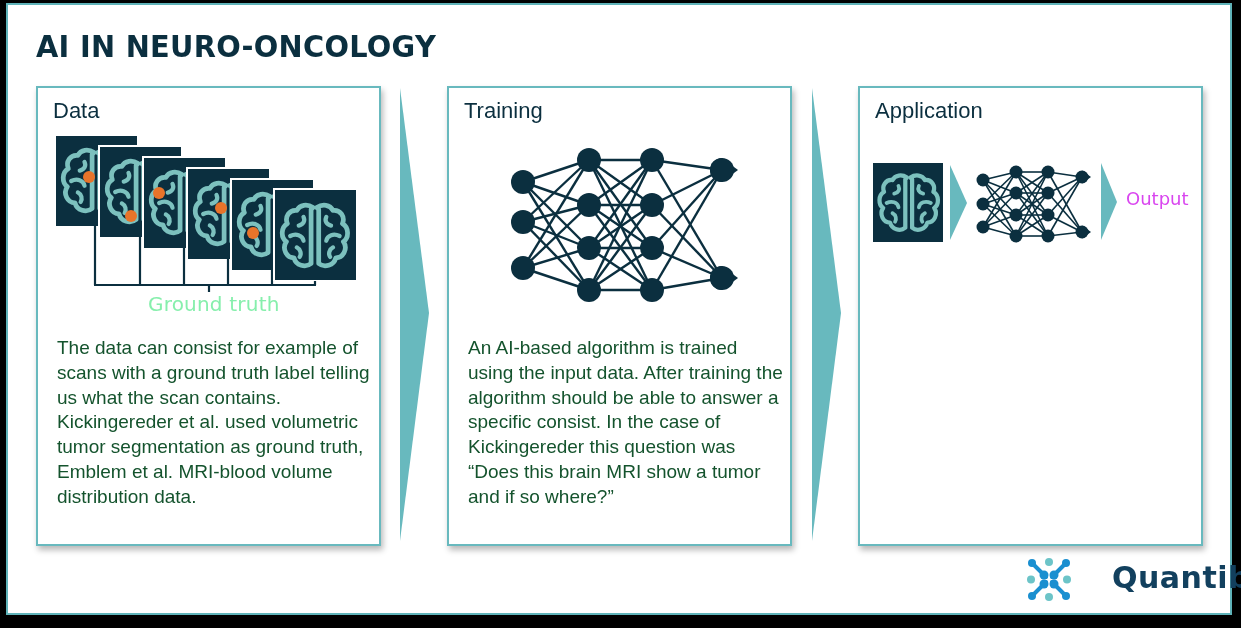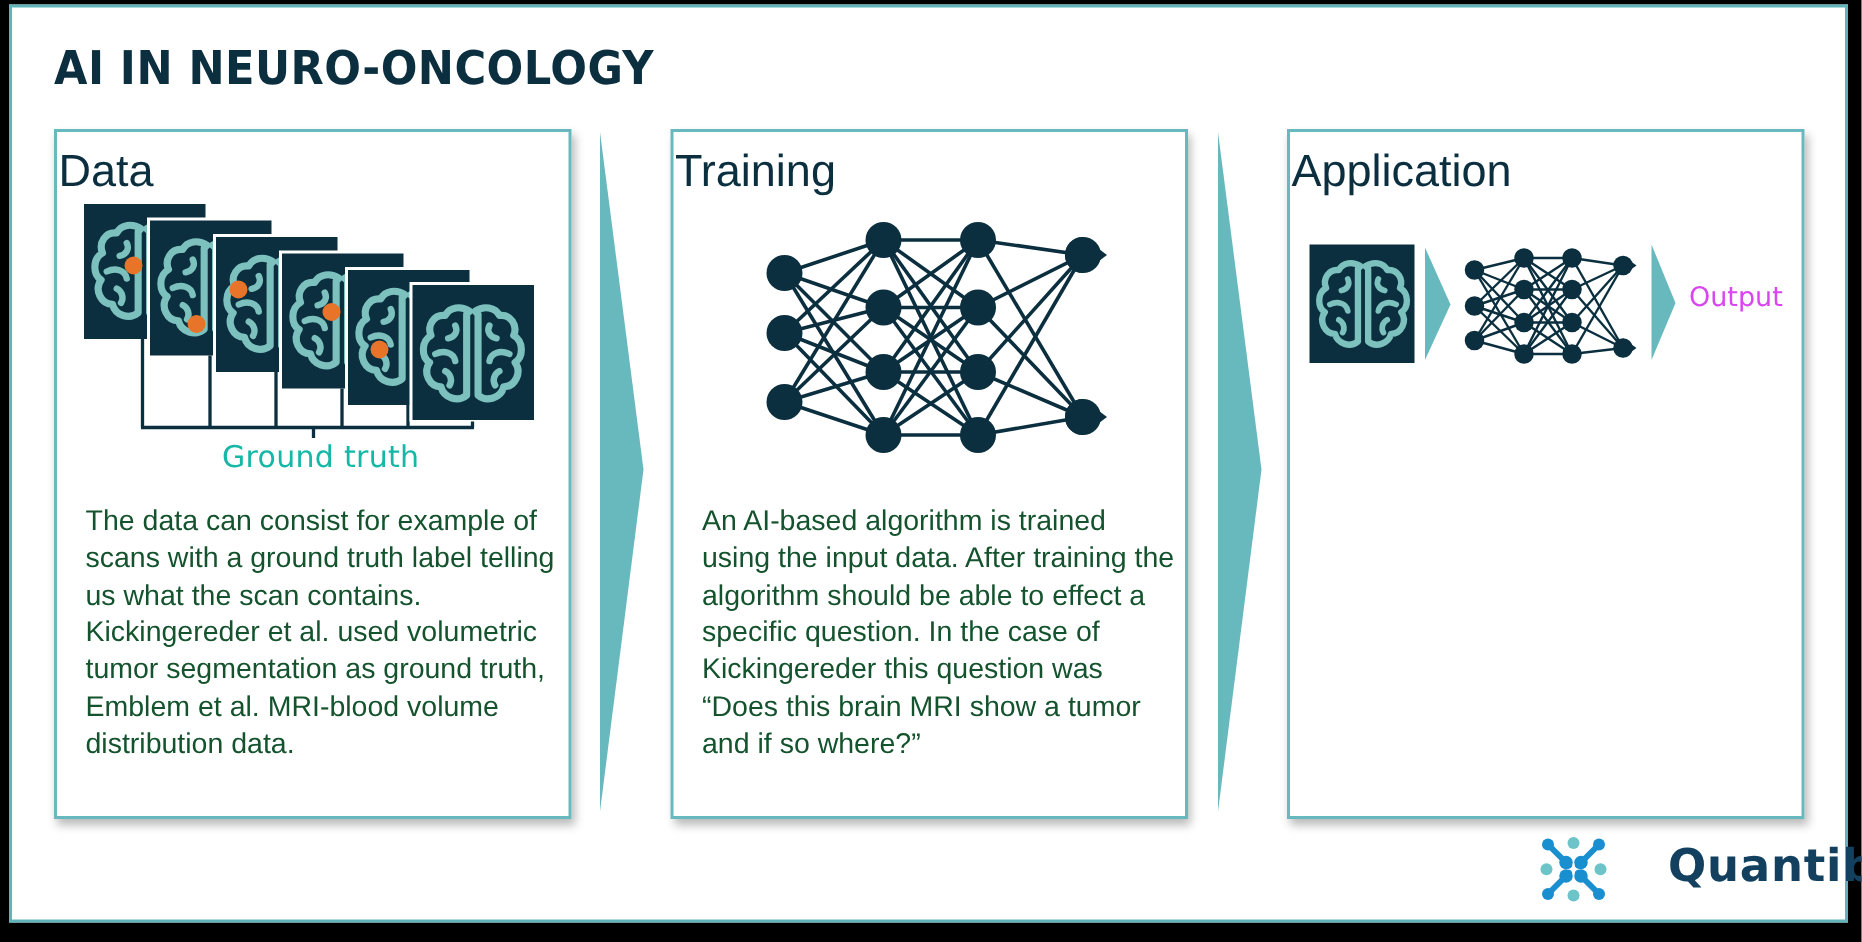--- a/index.html
+++ b/index.html
@@ -15,29 +15,29 @@
       position: absolute; left: 36px; top: 28px; font-size: 31px; font-weight: bold;
       color: #0b2f3f; letter-spacing: 0.3px; font-family: "DejaVu Sans", sans-serif;
       transform: scaleX(0.93); transform-origin: left;
     }
     .panel {
       position: absolute; top: 86px; width: 345px; height: 460px; box-sizing: border-box;
       border: 2px solid #68b9be; background: #fff;
       box-shadow: 2px 4px 6px rgba(0,0,0,0.28);
     }
     .panel-title {
-      position: absolute; left: 1px; top: 10px; font-size: 30px; color: #0b2f3f;
+      position: absolute; left: 15px; top: 10px; font-size: 22px; color: #0b2f3f;
     }
     .panel-text {
       position: absolute; left: 19px; top: 248px; width: 315px; font-size: 19px;
       line-height: 24.8px; color: #14532d;
     }
     .arrow { position: absolute; }
     .gt-label {
-      position: absolute; left: 148px; top: 292px; font-size: 20px; color: #14b8a6;
+      position: absolute; left: 148px; top: 292px; font-size: 20px; color: #86efac;
       font-family: "DejaVu Sans", sans-serif; letter-spacing: 0.2px;
     }
     .output-label {
       position: absolute; left: 1126px; top: 188px; font-size: 18px; color: #d946ef;
       font-family: "DejaVu Sans", sans-serif;
     }
     .logo { position: absolute; left: 1026px; top: 558px; }
     .logo-text {
       position: absolute; left: 1080px; top: 560px; font-size: 30px; font-weight: bold;
       color: #12405e; font-family: "DejaVu Sans", sans-serif; letter-spacing: 0.5px; margin-left: 32px;
@@ -134,21 +134,21 @@
   </g>
 </svg>
 <div class="gt-label">Ground truth</div>
 
 <svg class="arrow" style="left:398px;top:86px;" width="34" height="460">
   <polygon points="2,2 31,227 2,455" fill="#68b9be"></polygon>
 </svg>
 
 <div class="panel" style="left:447px;padding-left:36px;">
   <div class="panel-title">Training</div>
-  <div class="panel-text">An AI-based algorithm is trained using the input data. After training the algorithm should be able to effect a specific question. In the case of Kickingereder this question was “Does this brain MRI show a tumor and if so where?”</div>
+  <div class="panel-text">An AI-based algorithm is trained using the input data. After training the algorithm should be able to answer a specific consist. In the case of Kickingereder this question was “Does this brain MRI show a tumor and if so where?”</div>
 </div>
 
 <svg class="arrow" style="left:500px;top:140px;" width="250" height="170">
   <g stroke="#0b2f3f" stroke-width="2.4">
 
     <line x1="23" y1="42" x2="89" y2="20"></line>
       <line x1="23" y1="42" x2="89" y2="65"></line>
       <line x1="23" y1="42" x2="89" y2="108"></line>
       <line x1="23" y1="42" x2="89" y2="150"></line>
     <line x1="23" y1="82" x2="89" y2="20"></line>

